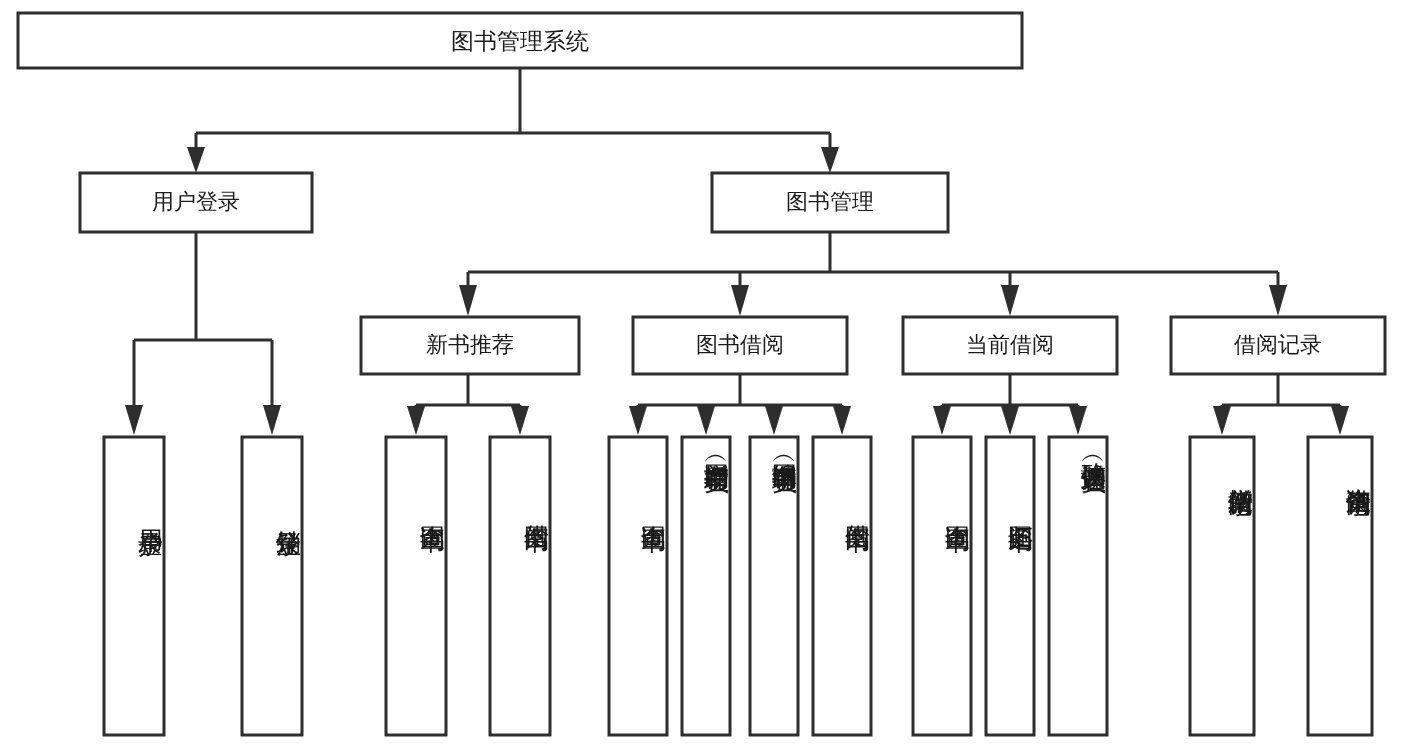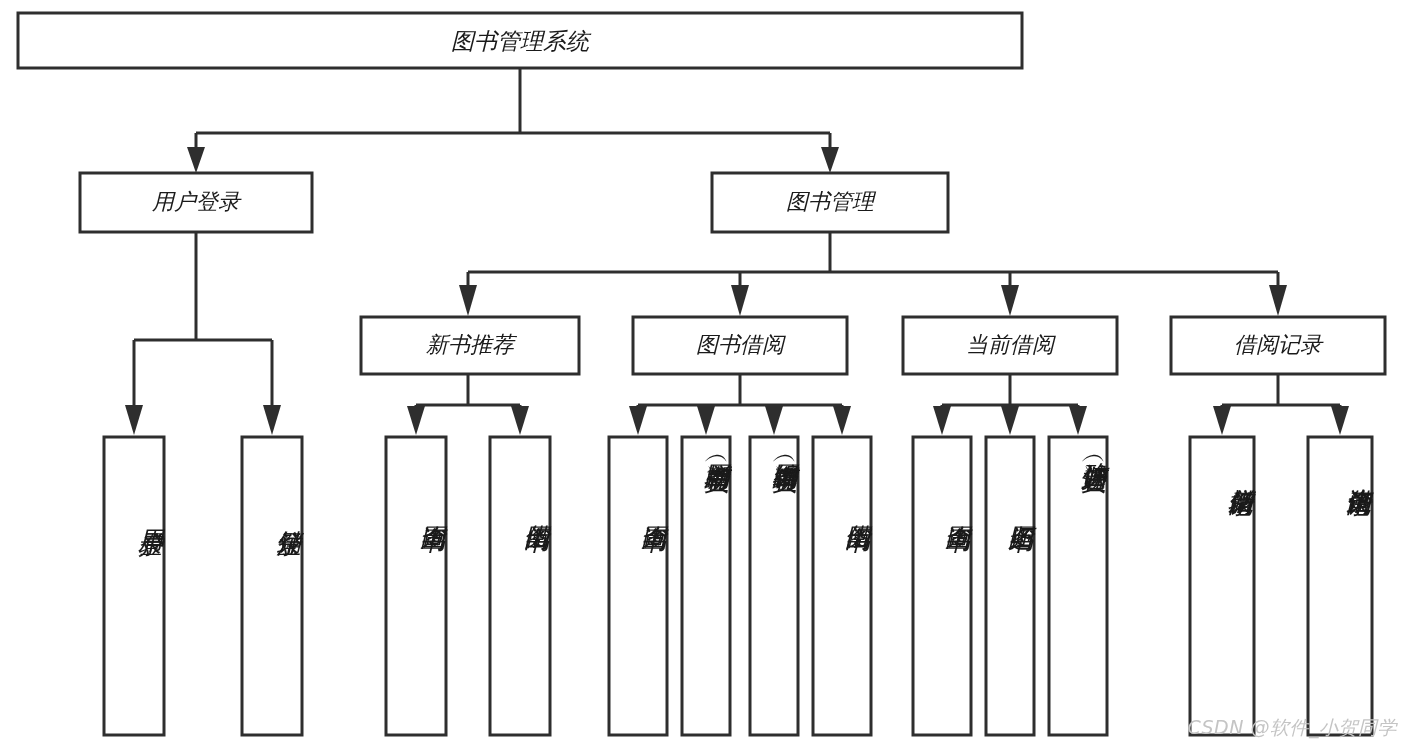--- a/index.html
+++ b/index.html
@@ -9,21 +9,20 @@
   }
   body {
     font-family: "DejaVu Sans", "Liberation Sans", sans-serif;
   }
   #diagram-root {
     position: relative;
     width: 1405px;
     height: 747px;
     background: #ffffff;
     overflow: hidden;
-    font-style: italic;
   }
   svg.canvas {
     position: absolute;
     left: 0;
     top: 0;
     width: 1405px;
     height: 747px;
   }
   .node-box {
     fill: #ffffff;
@@ -230,15 +229,14 @@
   <div class="vlabel" style="left:750px; top:443px; width:48px; text-align:center;">编辑图书（管理员）</div>
   <div class="vlabel" style="left:813px; top:505px; width:58px; text-align:center;">借阅图书</div>
 
   <div class="vlabel" style="left:913px; top:505px; width:58px; text-align:center;">查询图书</div>
   <div class="vlabel" style="left:986px; top:505px; width:48px; text-align:center;">归还图书</div>
   <div class="vlabel" style="left:1049px; top:443px; width:58px; text-align:center;">确认归还（管理员）</div>
 
   <div class="vlabel" style="left:1190px; top:468px; width:64px; text-align:center;">新增借阅记录</div>
   <div class="vlabel" style="left:1308px; top:468px; width:64px; text-align:center;">查询借阅记录</div>
 
-  <div id="watermark">CSDN @软件_小贺同学</div>
 
 </div>
 
 </body></html>

